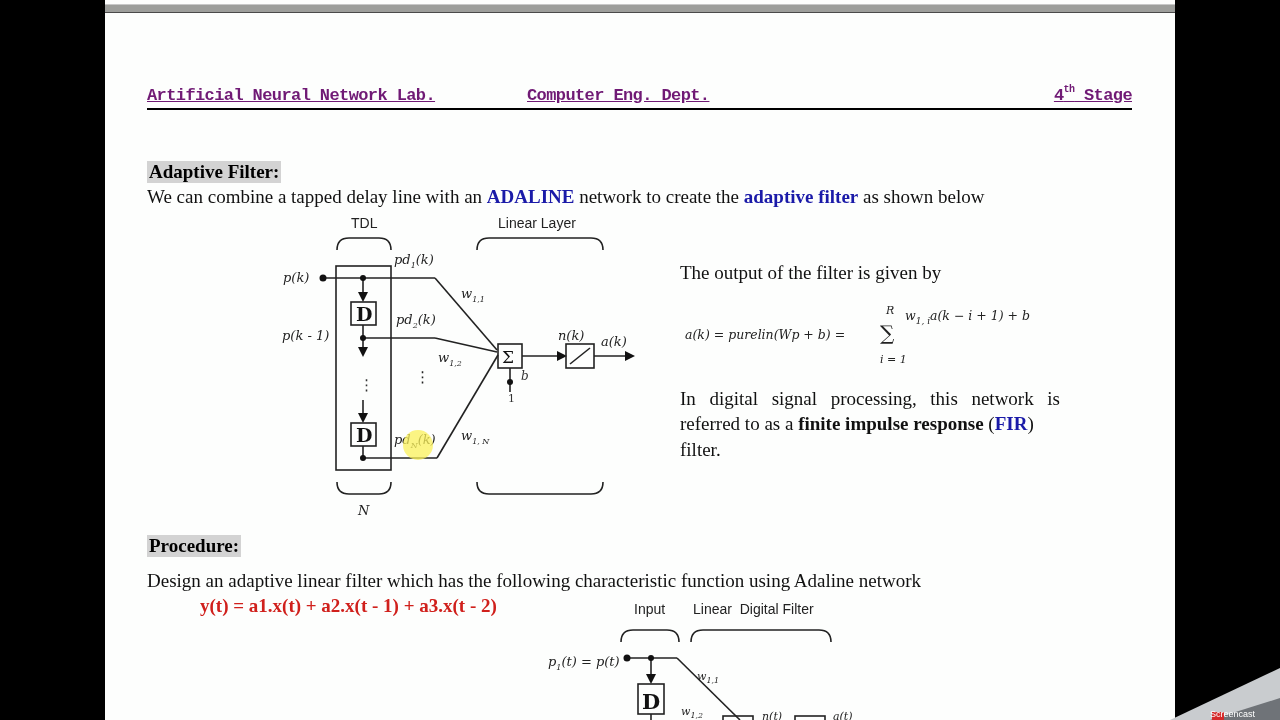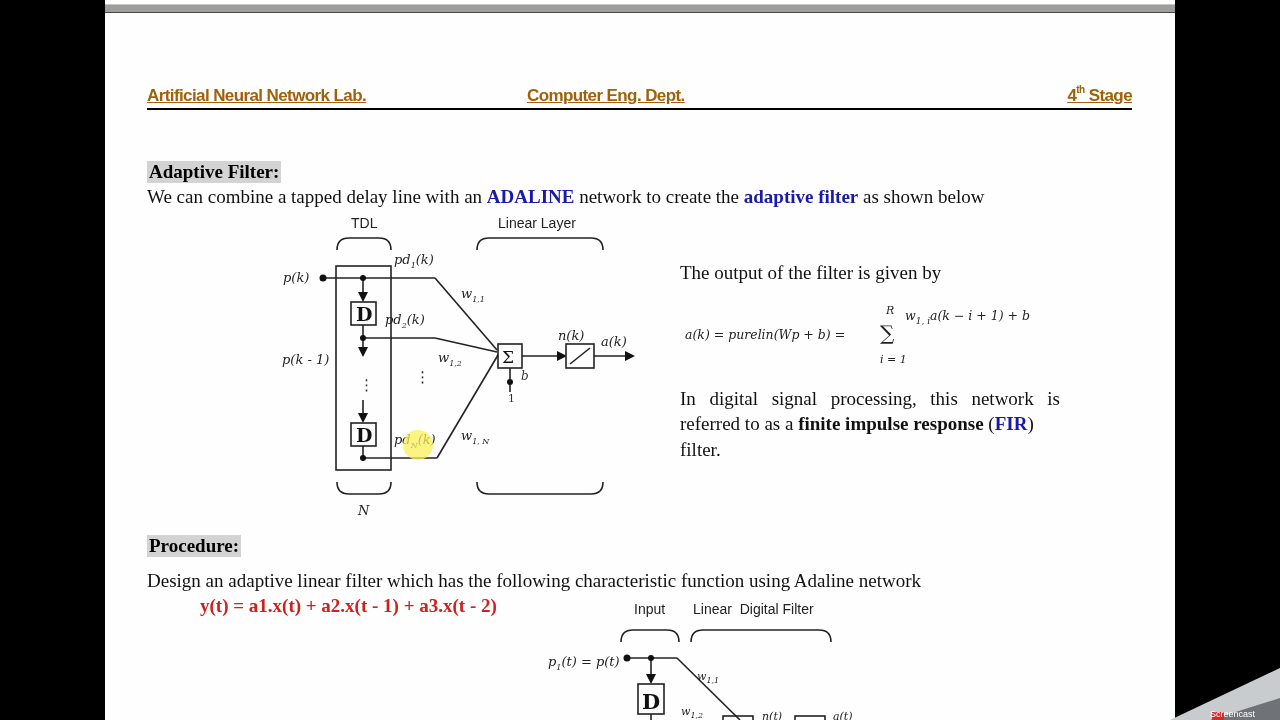--- a/index.html
+++ b/index.html
@@ -1,19 +1,19 @@
 <!DOCTYPE html>
 <html><head>
 <meta charset="utf-8">
 <style>
   html, body { margin:0; padding:0; }
   body { width:1280px; height:720px; background:#000; position:relative; overflow:hidden; font-family:"Liberation Serif", serif; }
   .page { position:absolute; left:105px; top:0; width:1070px; height:720px; background:#fdfefd; overflow:hidden; }
   .topbar { position:absolute; left:0; top:4px; width:1070px; height:7px; background:#9d9e9b; border-bottom:1.5px solid #4a4a4a; border-top:1px solid #c8c8c8; }
-  .header { position:absolute; left:42px; top:84px; width:985px; height:24px; border-bottom:2.5px solid #000; font-family:Liberation Sans, sans-serif; font-weight:bold; font-size:17px; color:#a16207; letter-spacing:-0.6px; }
+  .header { position:absolute; left:42px; top:84px; width:985px; height:24px; border-bottom:2.5px solid #000; font-family:Liberation Mono, monospace; font-weight:bold; font-size:17px; color:#701a75; letter-spacing:-0.6px; }
   .header span { position:absolute; top:2px; text-decoration:underline; }
   .h-left { left:0; }
   .h-mid { left:380px; }
   .h-right { right:0; }
   .h-right sup { font-size:10px; vertical-align:top; position:relative; top:-2px; }
   .section-title { position:absolute; left:42px; font-weight:bold; font-size:19px; background:#d3d3d3; padding:0 2px; color:#000; }
   .para { position:absolute; left:42px; font-size:19px; color:#111; white-space:nowrap; }
   .blue { color:#1a1aa8; font-weight:bold; }
   .red { color:#d0201c; font-weight:bold; font-size:19px; }
   .rtext { position:absolute; left:575px; font-size:19px; color:#111; }
@@ -92,23 +92,23 @@
     </g>
     <text x="91" y="91" font-size="19" font-weight="bold" fill="#111">D</text>
     <text x="91" y="212" font-size="19" font-weight="bold" fill="#111">D</text>
     <text x="237" y="133" font-size="17" fill="#111">Σ</text>
     <text x="94" y="160" font-size="15" fill="#333">⋮</text>
     <text x="256" y="150" font-size="12" font-style="italic" fill="#333">b</text>
     <text x="243" y="172" font-size="11" fill="#333">1</text>
   </svg>
 
   <div class="formula" style="left:178px;top:270px">p(k)</div>
-  <div class="formula" style="left:177px;top:352px">p(k - 1)</div>
+  <div class="formula" style="left:177px;top:328px">p(k - 1)</div>
   <div class="formula" style="left:289px;top:252px"><span>pd</span><sub style="font-size:8px">1</sub><span>(k)</span></div>
-  <div class="formula" style="left:280px;top:312px"><span>pd</span><sub style="font-size:8px">2</sub><span>(k)</span></div>
+  <div class="formula" style="left:291px;top:312px"><span>pd</span><sub style="font-size:8px">2</sub><span>(k)</span></div>
   <div class="formula" style="left:289px;top:432px"><span>pd</span><sub style="font-size:8px">N</sub><span>(k)</span></div>
   <div class="formula" style="left:356px;top:286px"><span>w</span><sub style="font-size:8px">1,1</sub></div>
   <div class="formula" style="left:333px;top:350px"><span>w</span><sub style="font-size:8px">1,2</sub></div>
   <div class="formula" style="left:356px;top:428px"><span>w</span><sub style="font-size:8px">1, N</sub></div>
   <div class="formula" style="left:310px;top:368px;font-size:15px;font-style:normal">⋮</div>
   <div class="formula" style="left:453px;top:328px">n(k)</div>
   <div class="formula" style="left:496px;top:334px">a(k)</div>
   <div class="formula" style="left:253px;top:503px">N</div>
 
   <div class="cursor"></div>

